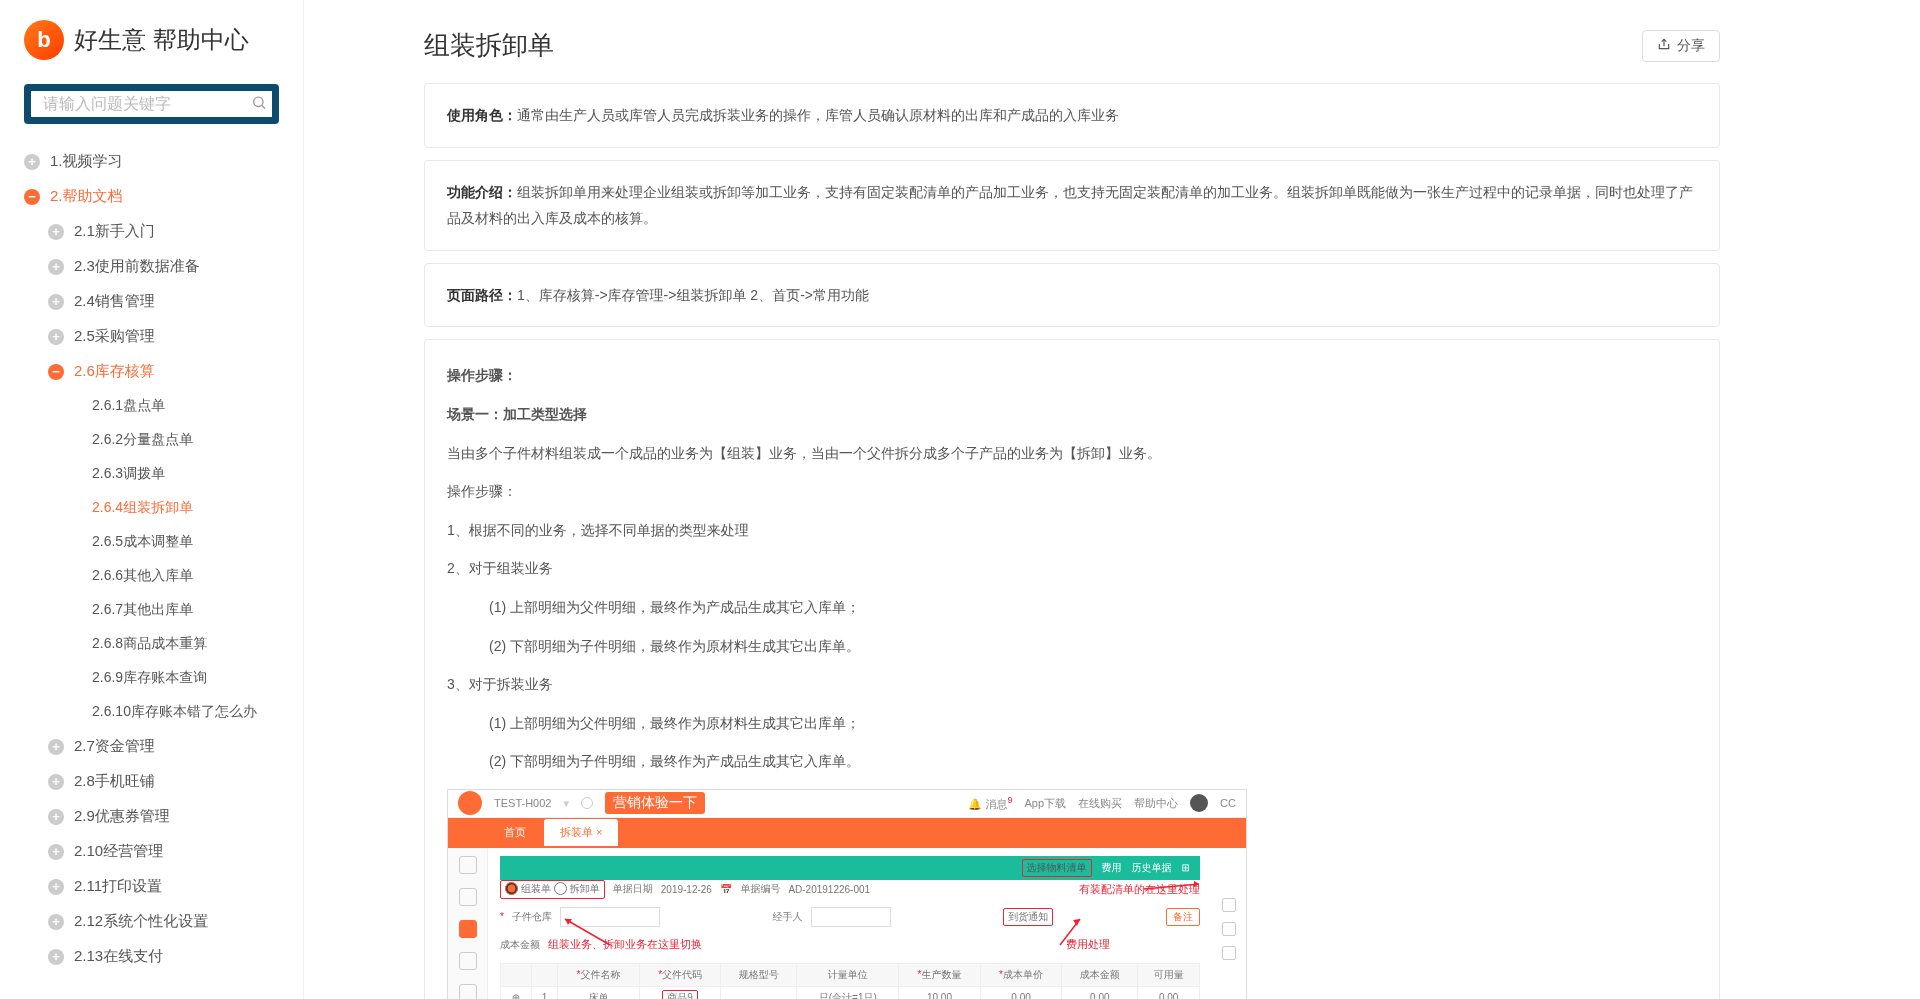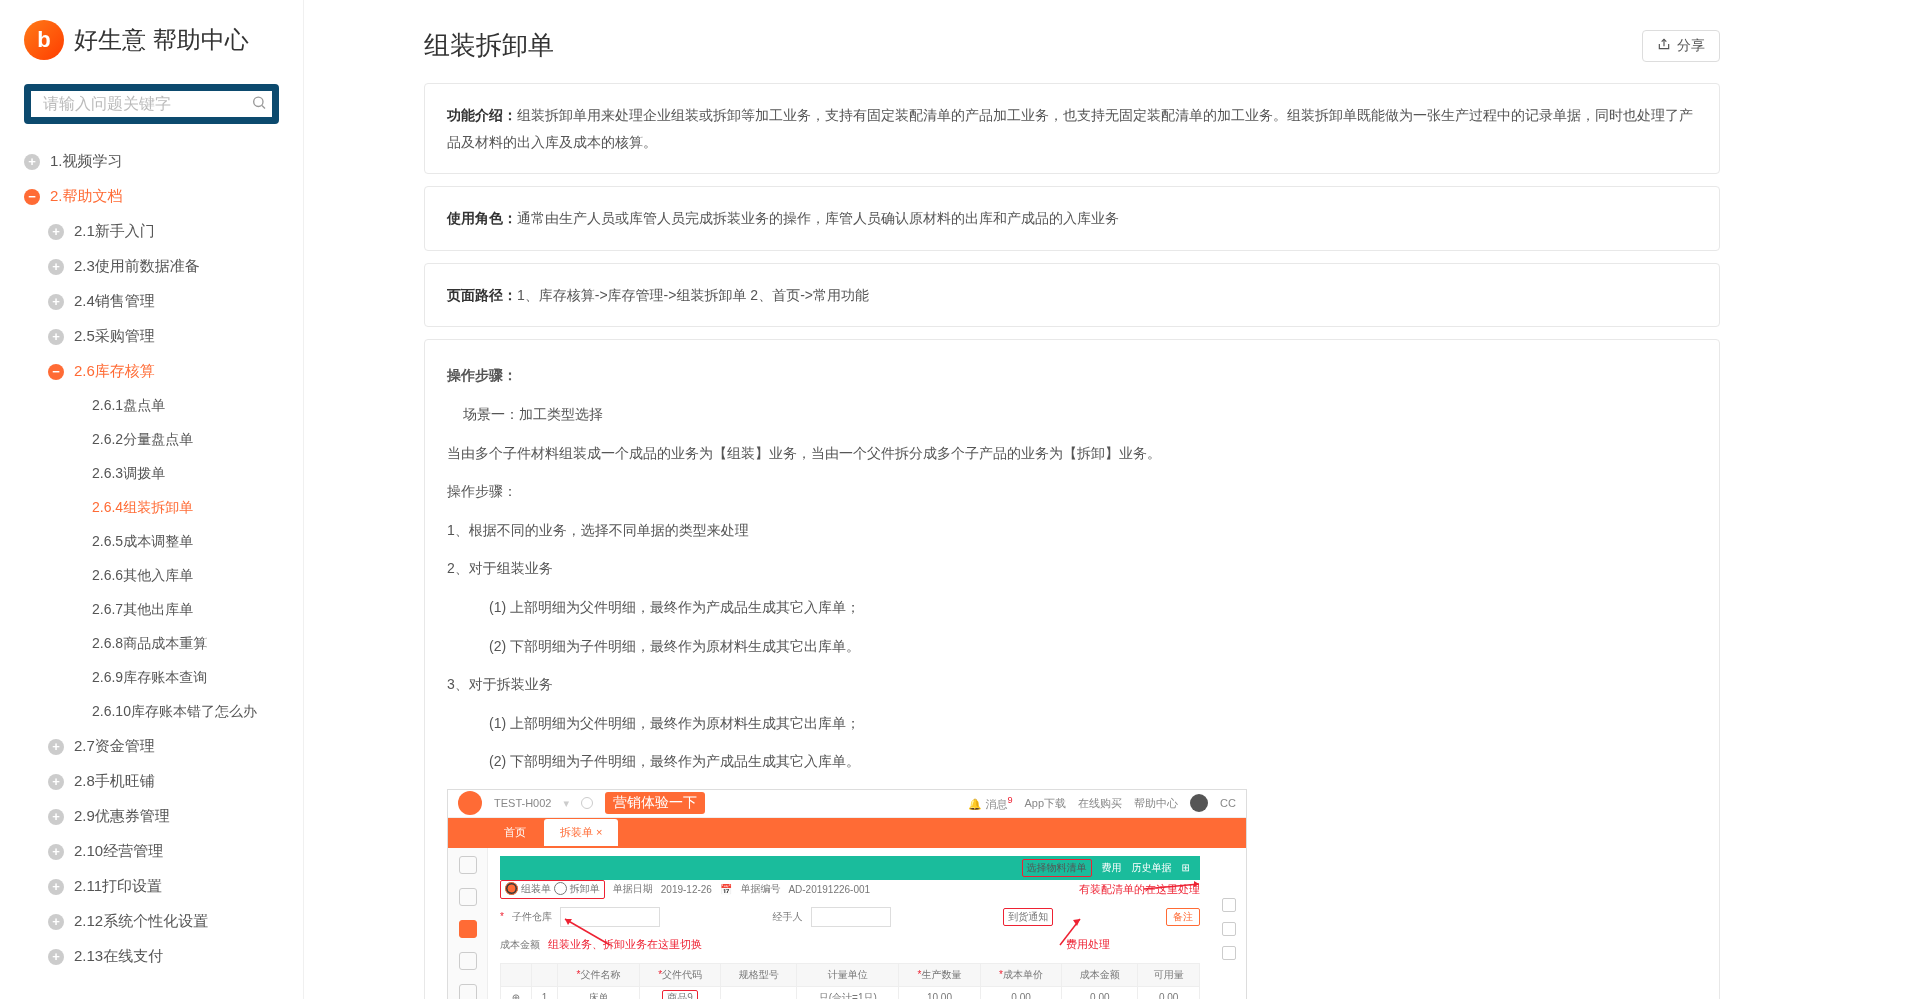--- a/index.html
+++ b/index.html
@@ -30,21 +30,21 @@
 .main { flex: 1; padding: 28px 200px 28px 120px; background: #fff; }
 .title-row { display: flex; justify-content: space-between; align-items: center; margin-bottom: 20px; }
 .page-title { font-size: 26px; font-weight: 500; color: #333; }
 .share-btn { border: 1px solid #ddd; background: #fff; padding: 6px 14px; border-radius: 4px; font-size: 14px; color: #555; cursor: pointer; display: inline-flex; align-items: center; gap: 6px; }
 
 .info-box { border: 1px solid #e8e8e8; border-radius: 4px; padding: 18px 22px; margin-bottom: 12px; font-size: 14px; line-height: 1.9; color: #555; }
 .info-label { font-weight: 600; color: #333; }
 
 .steps-section { border: 1px solid #e8e8e8; border-radius: 4px; padding: 22px; }
 .steps-title { font-weight: 600; margin-bottom: 18px; color: #333; }
-.scene-title { font-weight: 400; margin-bottom: 12px; color: #333; margin-left: 16px; }
+.scene-title { font-weight: 700; margin-bottom: 12px; color: #333; }
 .steps-section p { margin-bottom: 12px; line-height: 1.9; color: #555; }
 .indent1 { padding-left: 0; }
 .indent2 { padding-left: 42px; }
 
 
 .screenshot { border: 1px solid #ddd; margin-top: 14px; width: 800px; font-size: 11px; background: #fff; }
 .ss-topbar { height: 28px; background: #fff; border-bottom: 1px solid #eee; display: flex; align-items: center; padding: 0 10px; gap: 12px; color: #888; }
 .ss-topbar .brand { width: 24px; height: 24px; border-radius: 50%; background: #ff6b35; }
 .ss-topbar .spacer { flex: 1; }
 .ss-topbar .orange-btn { background: #ff6b35; color: #fff; padding: 2px 8px; border-radius: 3px; font-size: 14px; }
@@ -190,24 +190,24 @@
               <path d="M4 12v8h16v-8"></path>
               <path d="M12 4v12"></path>
               <path d="M8 8l4-4 4 4"></path>
             </svg>
         </span>
         <span>分享</span>
       </button>
     </div>
 
     <div class="info-box">
+      <span class="info-label">使用角色：</span><span>通常由生产人员或库管人员完成拆装业务的操作，库管人员确认原材料的出库和产成品的入库业务</span>
+    </div>
+    <div class="info-box">
       <span class="info-label">功能介绍：</span><span>组装拆卸单用来处理企业组装或拆卸等加工业务，支持有固定装配清单的产品加工业务，也支持无固定装配清单的加工业务。组装拆卸单既能做为一张生产过程中的记录单据，同时也处理了产品及材料的出入库及成本的核算。</span>
-    </div>
-    <div class="info-box">
-      <span class="info-label">使用角色：</span><span>通常由生产人员或库管人员完成拆装业务的操作，库管人员确认原材料的出库和产成品的入库业务</span>
     </div>
     <div class="info-box">
       <span class="info-label">页面路径：</span><span>1、库存核算-&gt;库存管理-&gt;组装拆卸单  2、首页-&gt;常用功能</span>
     </div>
 
     <div class="steps-section">
       <p class="steps-title">操作步骤：</p>
       <p class="scene-title">场景一：加工类型选择</p>
       <p>当由多个子件材料组装成一个成品的业务为【组装】业务，当由一个父件拆分成多个子产品的业务为【拆卸】业务。</p>
       <p>操作步骤：</p>

